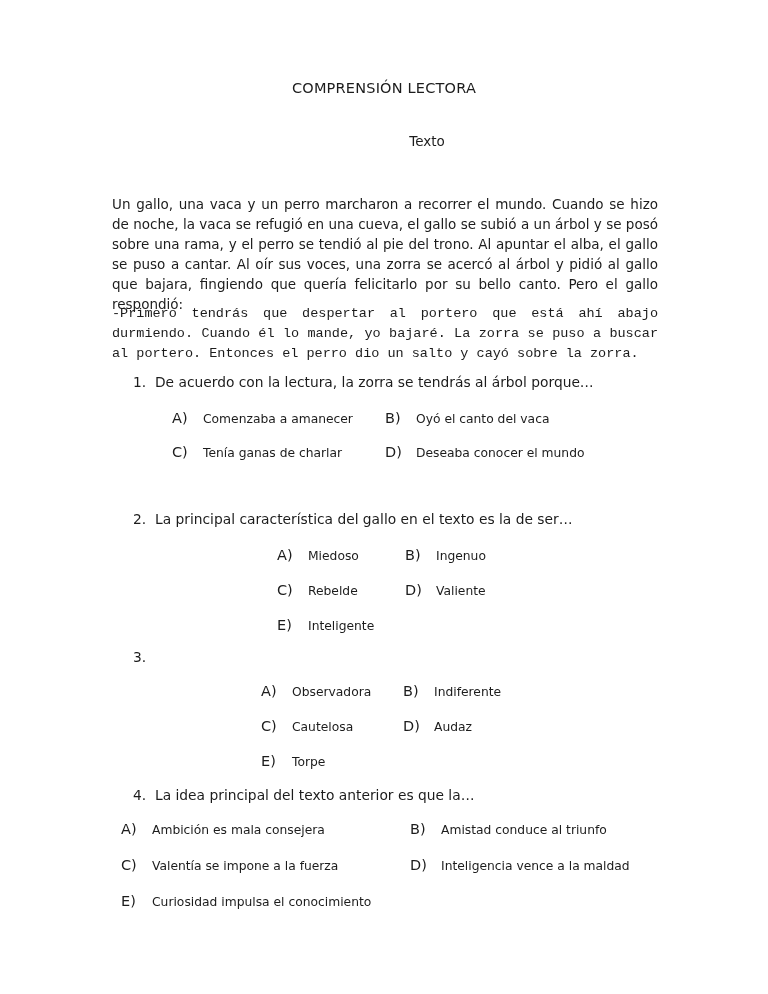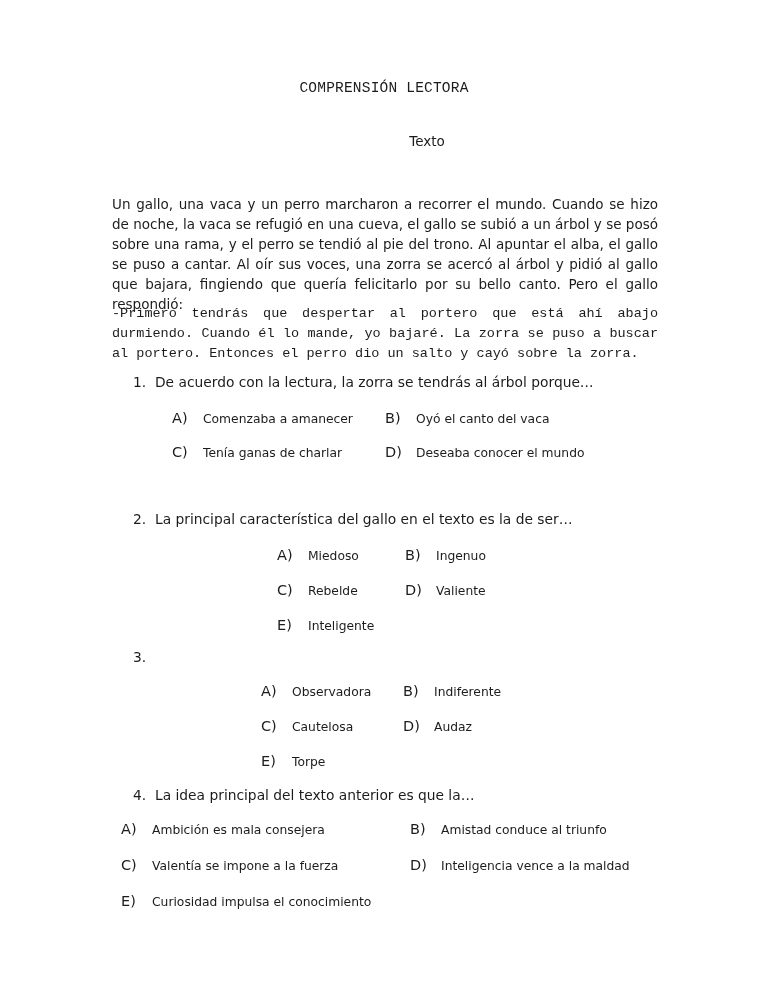--- a/index.html
+++ b/index.html
@@ -12,21 +12,20 @@
     color: #1c1c1c;
     overflow: hidden;
   }
   .title {
     position: absolute;
     top: 80px; left: 0;
     width: 768px;
     text-align: center;
     font-size: 14.5px;
     letter-spacing: 0.2px;
-    font-family: Liberation Mono, monospace;
   }
   .subtitle {
     position: absolute;
     top: 133px; left: 0;
     width: 768px;
     text-align: center;
     font-size: 13.5px;
     padding-left: 43px;
   }
   .para {

